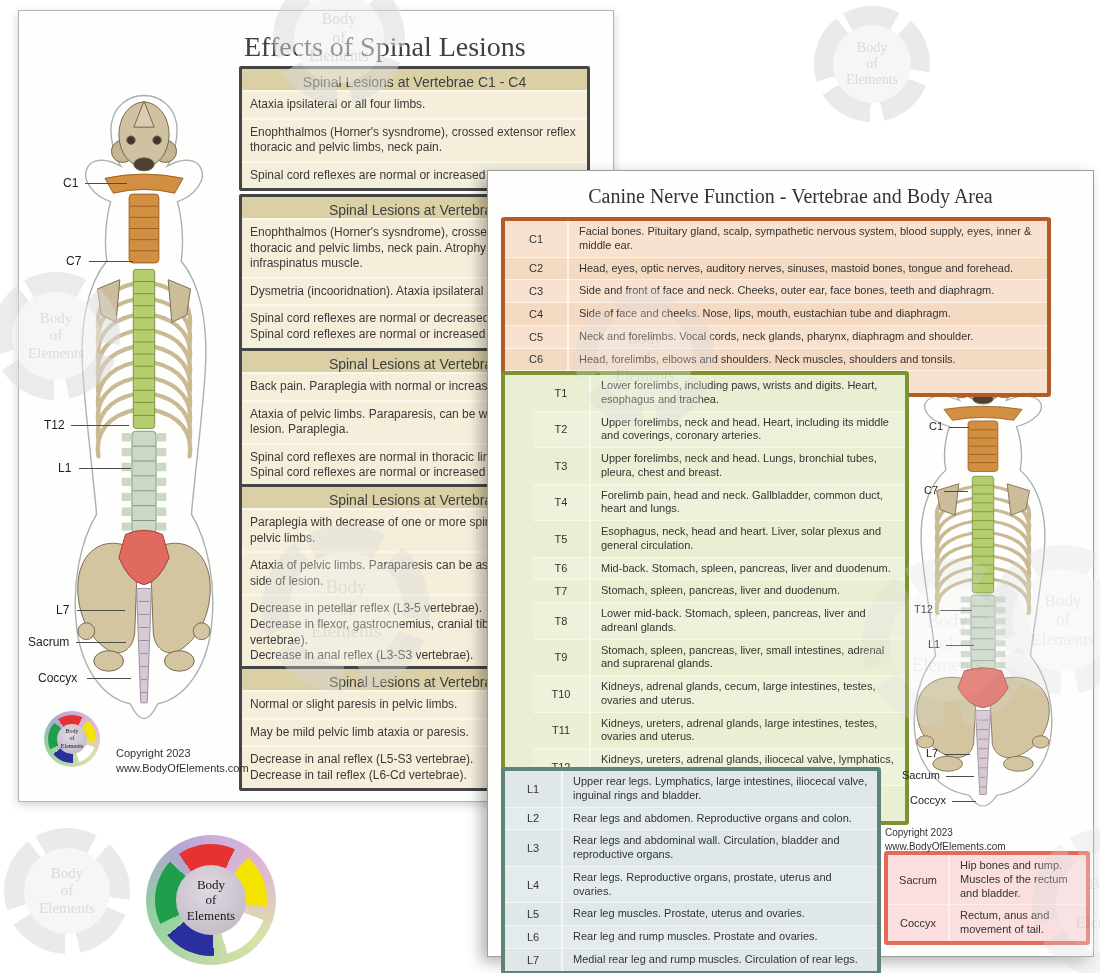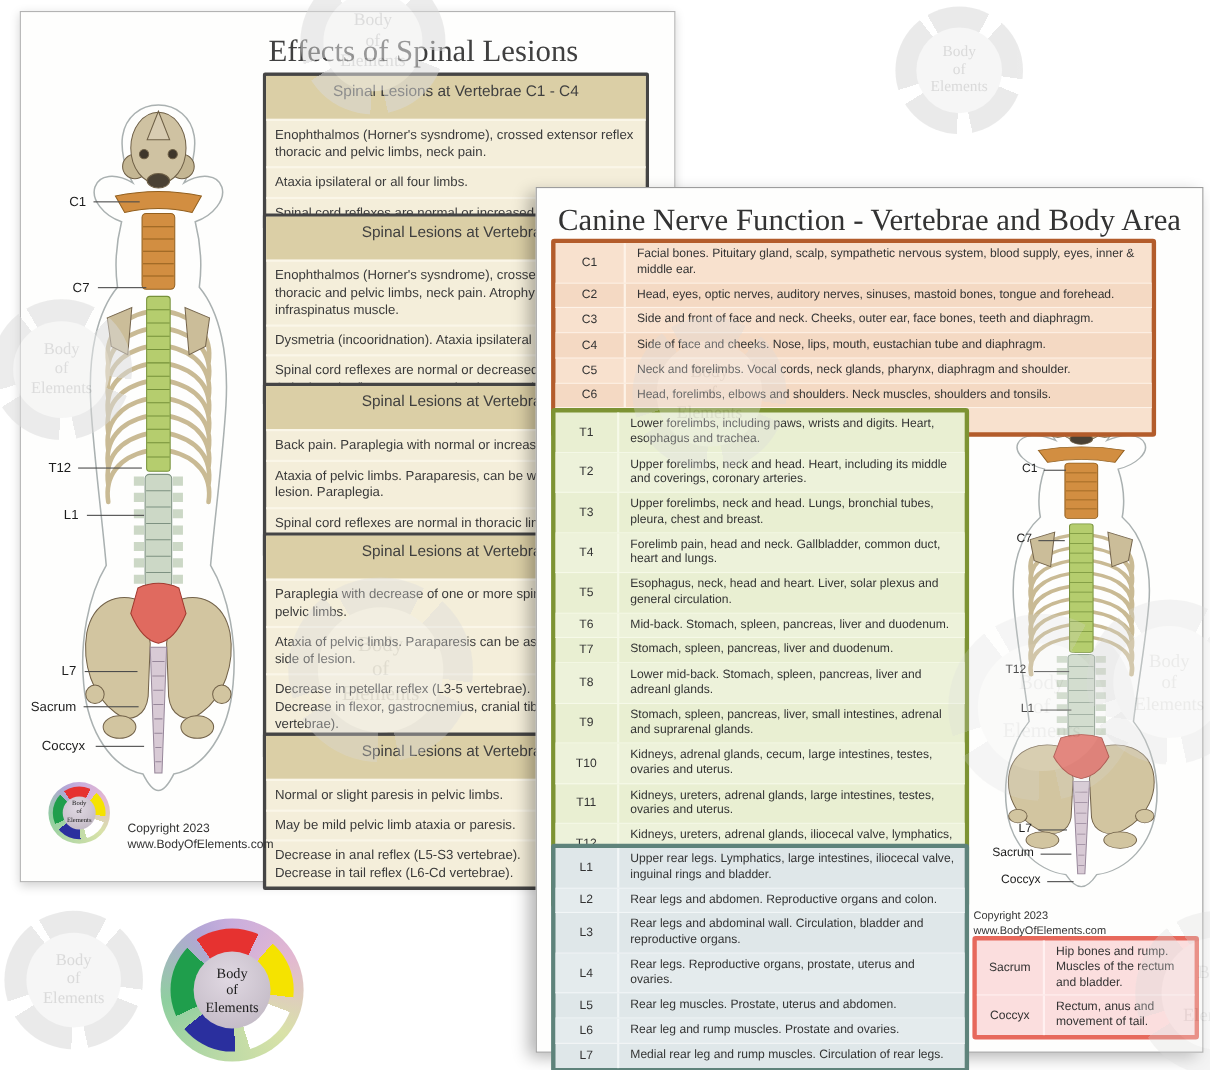--- a/index.html
+++ b/index.html
@@ -9,41 +9,41 @@
   
   .poster{position:absolute;background:#fefefd;}
   .lp{left:18px;top:10px;width:594px;height:790px;border:1px solid #b3b3b3;
       box-shadow:0 3px 9px rgba(0,0,0,.18);z-index:1;}
   .rp{left:487px;top:170px;width:605px;height:785px;border:1px solid #9d9d9d;
       box-shadow:-6px 5px 14px rgba(0,0,0,.30);z-index:2;}
 
   .lp-title{position:absolute;left:225px;top:20px;width:340px;text-align:left;
       font-family:"Liberation Serif",serif;font-size:28px;color:#404040;}
   .rp-title{position:absolute;left:0;top:14px;width:100%;text-align:center;
-      font-family:"Liberation Serif",serif;font-size:28px;color:#333;}
+      font-family:"Liberation Serif",serif;font-size:20px;color:#333;}
 
   
   .lbox{position:absolute;left:220px;width:345px;border:3px solid #454545;border-radius:2px;
         background:#f4eeda;}
-  .lhead{background:#dbcfa6;text-align:center;font-size:14px;color:#3f3f3f;padding:5px 0 18px;}
+  .lhead{background:#dbcfa6;text-align:center;font-size:14px;color:#3f3f3f;padding:5px 0 0;}
   .lrow{font-size:12px;line-height:1.3;color:#3a3a3a;padding:5px 8px;white-space:pre-line;
         border-top:2px solid #faf6e8;}
 
   
   .ntable{position:absolute;border-radius:3px;z-index:3;}
   .ntable .row{display:flex;align-items:stretch;}
   .ntable .lbl{flex:0 0 56px;display:flex;align-items:center;justify-content:center;
       font-size:11px;color:#333;}
   .ntable .txt{flex:1;font-size:11px;line-height:1.25;color:#333;padding:4px 8px 4px 10px;
       display:flex;align-items:center;}
   .c-table{left:13px;top:46px;width:542px;border:4px solid #b35c2b;background:#f8e1ce;}
   .c-table .row{border-bottom:1px solid #fdf2e7;min-height:19px;}
   .c-table .row:nth-child(even){background:#f4d9c3;}
   .c-table .lbl{flex-basis:62px;border-right:2px solid #fdf2e7;}
-  .t-table{left:13px;top:200px;width:372px;border:4px solid #7d9333;background:#e9efd2;}
+  .t-table{left:13px;top:200px;width:372px;border:4px solid #7d9333;background:#e9efd2;padding-left:28px;}
   .t-table .row{border-bottom:1px solid #f6f9e8;}
   .t-table .row:nth-child(even){background:#edf2da;}
   .t-table .lbl{border-right:2px solid #f6f9e8;}
   .l-table{left:13px;top:596px;width:372px;border:4px solid #5e837b;background:#dfe7e9;}
   .l-table .row{border-bottom:1px solid #f2f6f7;min-height:20px;}
   .l-table .row:nth-child(even){background:#e4ebed;}
   .l-table .lbl{border-right:2px solid #f2f6f7;}
   .s-table{left:396px;top:680px;width:198px;border:4px solid #e7695c;background:#fbdede;}
   .s-table .row{border-bottom:1px solid #fff0f0;}
   .s-table .lbl{flex-basis:60px;border-right:2px solid #fff0f0;}
@@ -154,23 +154,23 @@
     <div class="sk-line" style="left:60px;top:457px;width:52px"></div>
     <div class="sk-label" style="left:37px;top:592px">L7</div>
     <div class="sk-line" style="left:58px;top:599px;width:48px"></div>
     <div class="sk-label" style="left:9px;top:624px">Sacrum</div>
     <div class="sk-line" style="left:57px;top:631px;width:50px"></div>
     <div class="sk-label" style="left:19px;top:660px">Coccyx</div>
     <div class="sk-line" style="left:68px;top:667px;width:44px"></div>
 
     <div class="lbox" style="top:55px">
       <div class="lhead">Spinal Lesions at Vertebrae C1 - C4</div>
+      <div class="lrow">Ataxia ipsilateral or all four limbs.</div>
       <div class="lrow">Enophthalmos (Horner's sysndrome), crossed extensor reflex
 thoracic and pelvic limbs, neck pain.</div>
-      <div class="lrow">Ataxia ipsilateral or all four limbs.</div>
       <div class="lrow">Spinal cord reflexes are normal or increased in all four limbs.</div>
     </div>
     <div class="lbox" style="top:183px">
       <div class="lhead">Spinal Lesions at Vertebrae</div>
       <div class="lrow">Enophthalmos (Horner's sysndrome), crossed
 thoracic and pelvic limbs, neck pain. Atrophy o
 infraspinatus muscle.</div>
       <div class="lrow">Dysmetria (incooridnation). Ataxia ipsilateral or</div>
       <div class="lrow">Spinal cord reflexes are normal or decreased i
 Spinal cord reflexes are normal or increased in</div>
@@ -337,21 +337,21 @@
       <div class="row">
           <div class="lbl">L3</div>
           <div class="txt">Rear legs and abdominal wall. Circulation, bladder and reproductive organs.</div>
         </div>
       <div class="row">
           <div class="lbl">L4</div>
           <div class="txt">Rear legs. Reproductive organs, prostate, uterus and ovaries.</div>
         </div>
       <div class="row">
           <div class="lbl">L5</div>
-          <div class="txt">Rear leg muscles. Prostate, uterus and abdomen.</div>
+          <div class="txt">Rear leg muscles. Prostate, uterus and ovaries.</div>
         </div>
       <div class="row">
           <div class="lbl">L6</div>
           <div class="txt">Rear leg and rump muscles. Prostate and ovaries.</div>
         </div>
       <div class="row">
           <div class="lbl">L7</div>
           <div class="txt">Medial rear leg and rump muscles. Circulation of rear legs.</div>
         </div>
     </div>

